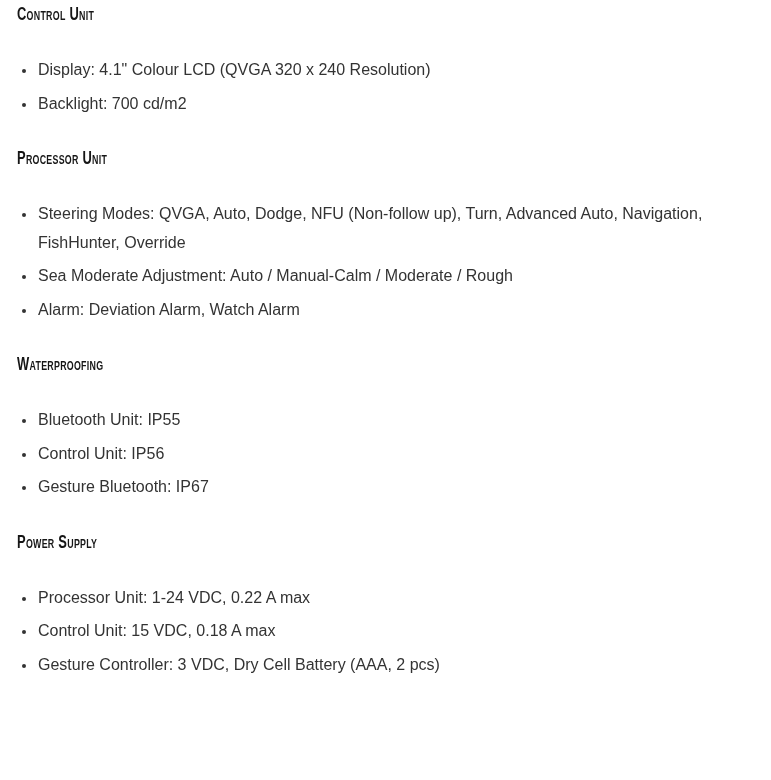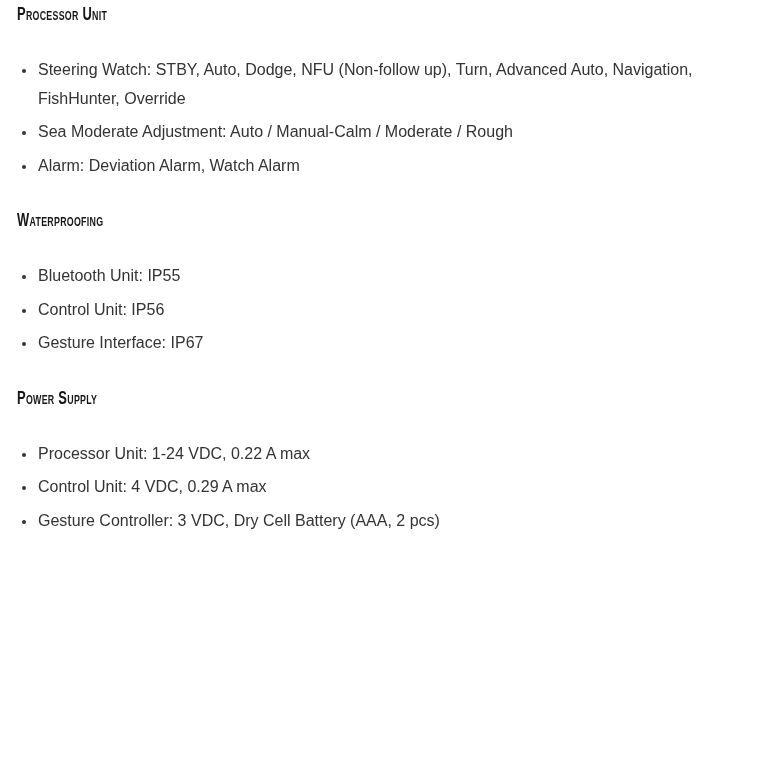--- a/index.html
+++ b/index.html
@@ -43,42 +43,49 @@
     color: #333333;
     font-size: 14px;
   }
   .spec-section:last-child ul { margin-bottom: 0; }
 </style>
 </head>
 <body>
 
 <div class="page">
 
+  <section class="spec-section">
+    <h3>Control Unit</h3>
+    <ul>
+      <li>Display: 4.1" Colour LCD (QVGA 320 x 240 Resolution)</li>
+      <li>Backlight: 700 cd/m2</li>
+    </ul>
+  </section>
 
   <section class="spec-section">
     <h3>Processor Unit</h3>
     <ul>
-      <li>Steering Watch: STBY, Auto, Dodge, NFU (Non-follow up), Turn, Advanced Auto, Navigation, FishHunter, Override</li>
+      <li>Steering Modes: QVGA, Auto, Dodge, NFU (Non-follow up), Turn, Advanced Auto, Navigation, FishHunter, Override</li>
       <li>Sea Moderate Adjustment: Auto / Manual-Calm / Moderate / Rough</li>
       <li>Alarm: Deviation Alarm, Watch Alarm</li>
     </ul>
   </section>
 
 
   <section class="spec-section">
     <h3>Waterproofing</h3>
     <ul>
       <li>Bluetooth Unit: IP55</li>
       <li>Control Unit: IP56</li>
-      <li>Gesture Interface: IP67</li>
+      <li>Gesture Bluetooth: IP67</li>
     </ul>
   </section>
 
   <section class="spec-section">
     <h3>Power Supply</h3>
     <ul>
       <li>Processor Unit: 1-24 VDC, 0.22 A max</li>
-      <li>Control Unit: 4 VDC, 0.29 A max</li>
+      <li>Control Unit: 15 VDC, 0.18 A max</li>
       <li>Gesture Controller: 3 VDC, Dry Cell Battery (AAA, 2 pcs)</li>
     </ul>
   </section>
 
 </div>
 
 </body></html>

